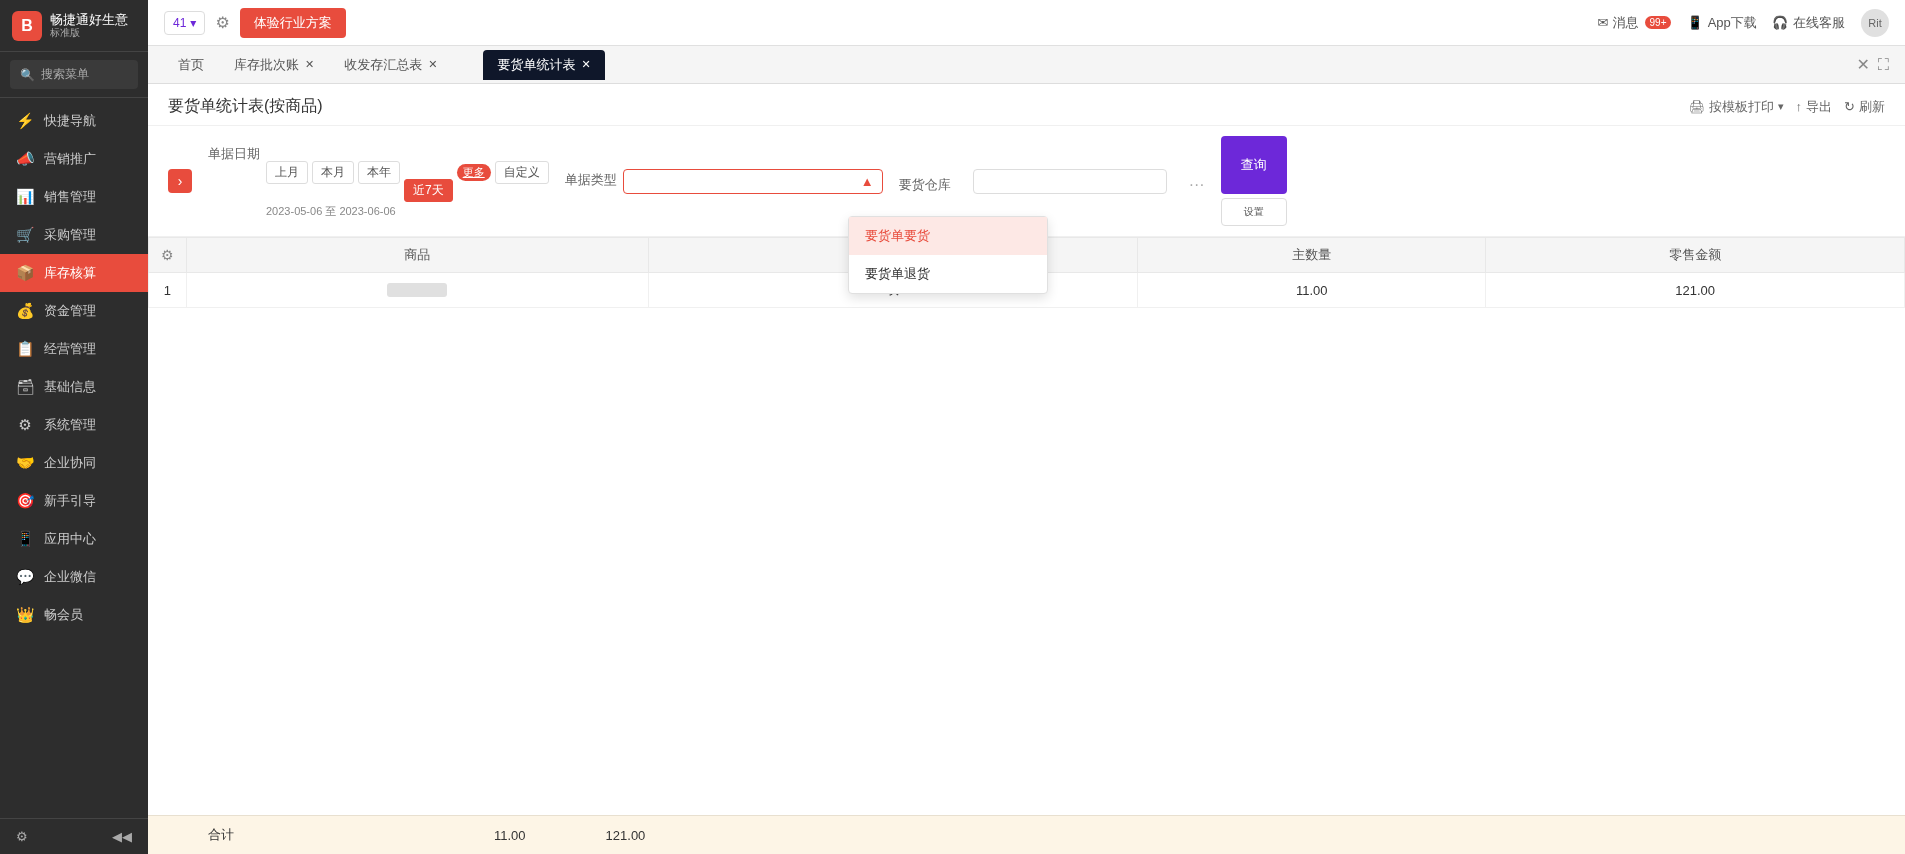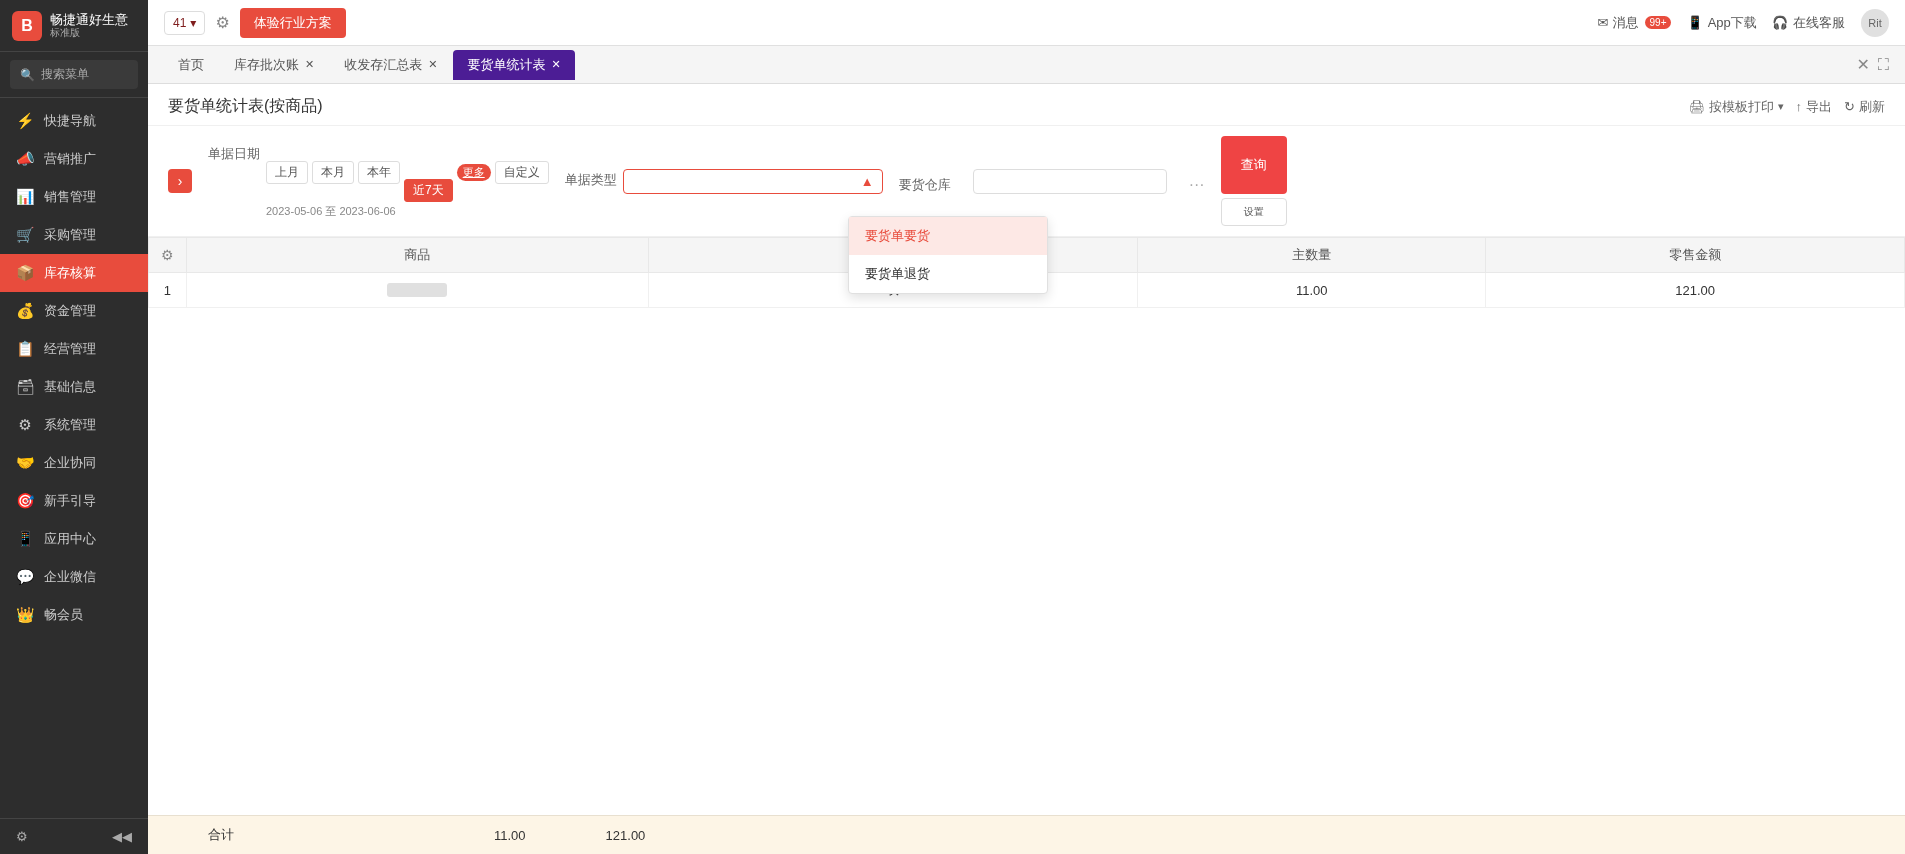--- a/index.html
+++ b/index.html
@@ -111,21 +111,21 @@
     .topbar-left {
       display: flex;
       align-items: center;
       gap: 10px;
       flex: 1;
     }
     .company-selector {
       display: flex;
       align-items: center;
       gap: 4px;
-      color: #7f1d1d;
+      color: #6d28d9;
       cursor: pointer;
       border: 1px solid #ddd;
       padding: 4px 8px;
       border-radius: 4px;
       font-size: 12px;
     }
     .industry-btn {
       background: #e84c3d;
       color: white;
       border: none;
@@ -178,21 +178,21 @@
     .tab-item {
       padding: 6px 14px;
       cursor: pointer;
       font-size: 13px;
       color: #555;
       display: flex;
       align-items: center;
       gap: 4px;
       border-radius: 4px 4px 0 0;
     }
-    .tab-item.active { background: #4c1d95; color: #fff; }
+    .tab-item.active { background: #0f172a; color: #fff; margin-left: 30px; }
     .tab-close { font-size: 11px; cursor: pointer; margin-left: 2px; }
     .tabbar-actions { margin-left: auto; display: flex; align-items: center; gap: 8px; color: #888; }
 
     
     .page-content {
       flex: 1;
       background: #fff;
       overflow: hidden;
       display: flex;
       flex-direction: column;
@@ -320,21 +320,21 @@
       padding: 4px 8px;
       min-width: 180px;
       font-size: 13px;
     }
     .more-dots {
       color: #aaa;
       cursor: pointer;
       font-size: 16px;
     }
     .query-btn {
-      background: #ef4444;
+      background: #6d28d9;
       color: white;
       border: none;
       padding: 20px 20px;
       border-radius: 4px;
       cursor: pointer;
       font-size: 13px;
       text-align: right;
     }
     .settings-btn {
       background: #fff;

